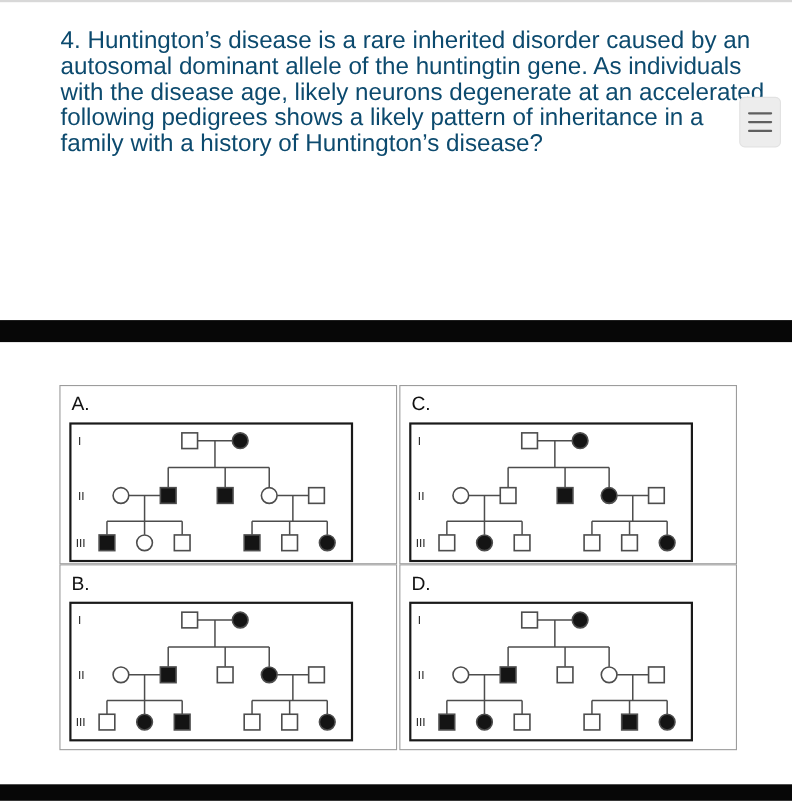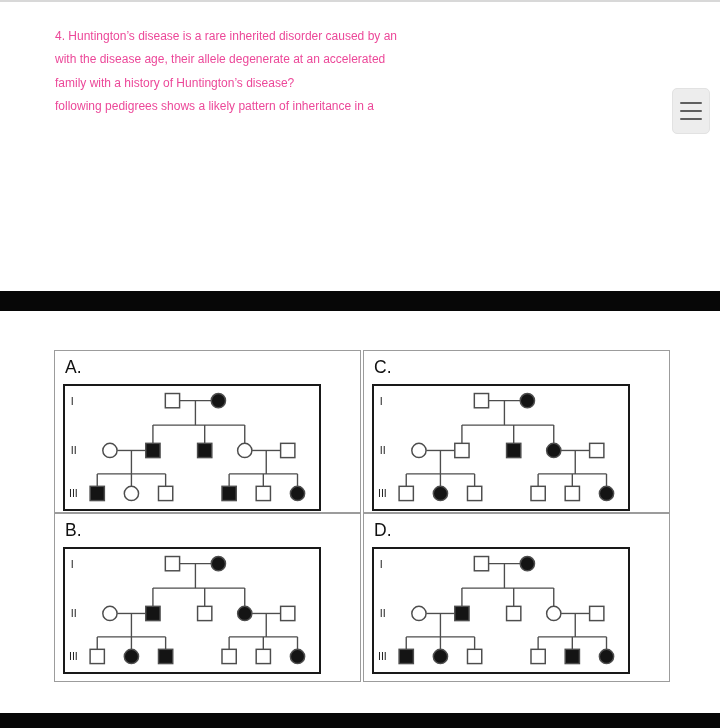--- a/index.html
+++ b/index.html
@@ -10,21 +10,21 @@
     font-family: "Liberation Sans", sans-serif;
     overflow: hidden;
     color: #1d1d1d;
   }
   .top-edge {
     position: absolute; top: 0; left: 0; width: 720px; height: 2px;
     background: #d8d8d8;
   }
   .question {
     position: absolute; left: 55px; top: 25px;
-    font-size: 12px; line-height: 23.3px; color: #ec4899;
+    font-size: 22px; line-height: 23.3px; color: #0c4a6e;
   }
   .question .q-line { white-space: nowrap; }
   .menu-button {
     position: absolute; left: 672px; top: 88px; width: 38px; height: 46px;
     background: #ededed; border: 1px solid #e2e2e2; border-radius: 5px;
     display: flex; flex-direction: column; align-items: center; justify-content: center;
     gap: 6px; cursor: pointer;
   }
   .menu-bar-line { width: 22px; height: 2px; background: #5f5f5f; border-radius: 1px; }
   .divider-bar {
@@ -60,23 +60,24 @@
   }
   .pedigree-frame svg { display: block; width: 100%; height: 100%; }
 </style>
 </head>
 <body>
 
 <div class="top-edge"></div>
 
 <div class="question">
   <div class="q-line">4. Huntington’s disease is a rare inherited disorder caused by an</div>
-  <div class="q-line">with the disease age, their allele degenerate at an accelerated</div>
+  <div class="q-line">autosomal dominant allele of the huntingtin gene. As individuals</div>
+  <div class="q-line">with the disease age, likely neurons degenerate at an accelerated</div>
+  <div class="q-line">following pedigrees shows a likely pattern of inheritance in a</div>
   <div class="q-line">family with a history of Huntington’s disease?</div>
-  <div class="q-line">following pedigrees shows a likely pattern of inheritance in a</div>
 </div>
 
 <div class="menu-button">
   <div class="menu-bar-line"></div>
   <div class="menu-bar-line"></div>
   <div class="menu-bar-line"></div>
 </div>
 
 <div class="divider-bar"></div>
 

